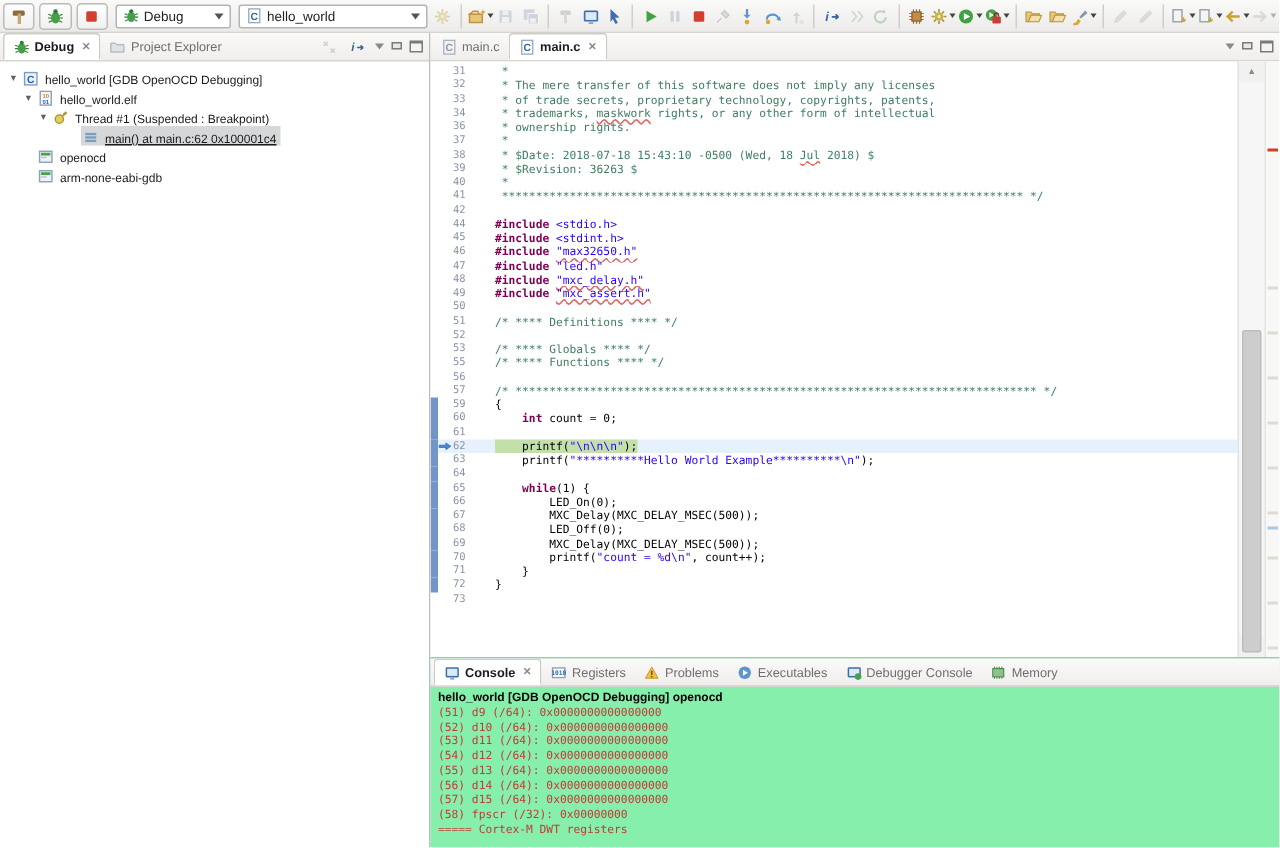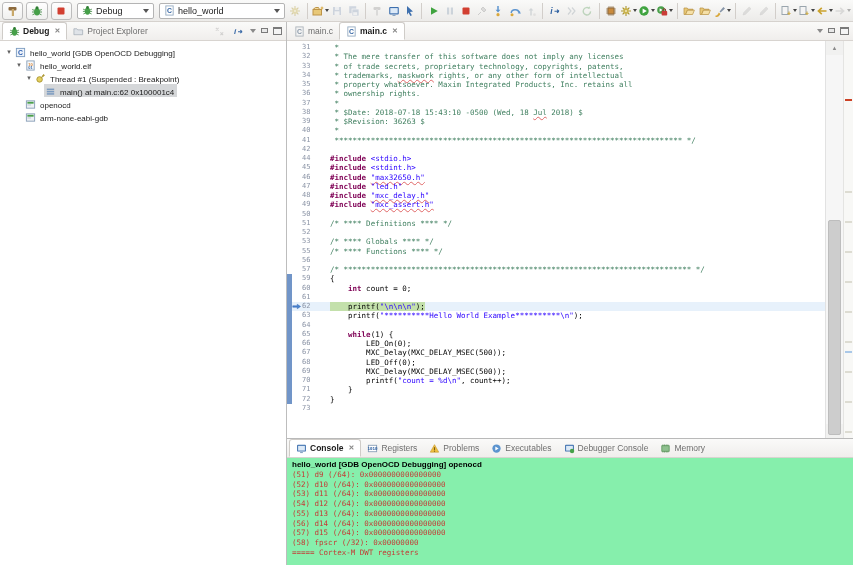--- a/index.html
+++ b/index.html
@@ -476,21 +476,21 @@
             <span class="tsel">
               <span class="ic sm">
                 <svg viewBox="0 0 12 12">
                   <circle cx="5" cy="7" r="3" fill="#e3cf5e" stroke="#ab9530"></circle>
                   <path d="M7 5l3-3M9 1.6L10.4 3M8 2.6L9.4 4" stroke="#ab9530" stroke-width="1.1" fill="none"></path>
                 </svg>
               </span>
               <span class="tlabel">Thread #1 (Suspended : Breakpoint)</span>
             </span>
           </div>
-          <div class="trow selected" style="padding-left: 34px;">
+          <div class="trow selected" style="padding-left: 44px; text-decoration: underline;">
             <span class="texp"></span>
             <span class="tsel">
               <span class="ic sm">
                 <svg viewBox="0 0 12 12">
                   <rect x="2" y="2.8" width="8" height="1.7" fill="#7d9cc0"></rect>
                   <rect x="2" y="5.3" width="8" height="1.7" fill="#7d9cc0"></rect>
                   <rect x="2" y="7.8" width="8" height="1.7" fill="#7d9cc0"></rect>
                 </svg>
               </span>
               <span class="tlabel">main() at main.c:62 0x100001c4</span>
@@ -577,27 +577,20 @@
               <span class="g-num">33</span>
               <span class="g-fold"></span>
               <span class="code"><span class="sy-c"> * of trade secrets, proprietary technology, copyrights, patents,</span></span>
             </div>
             <div class="cl">
               <span class="g-range"></span>
               <span class="g-mark"></span>
               <span class="g-num">34</span>
               <span class="g-fold"></span>
               <span class="code"><span class="sy-c"> * trademarks, </span><span class="sy-c sp">maskwork</span><span class="sy-c"> rights, or any other form of intellectual</span></span>
-            </div>
-            <div class="cl">
-              <span class="g-range"></span>
-              <span class="g-mark"></span>
-              <span class="g-num">35</span>
-              <span class="g-fold"></span>
-              <span class="code"><span class="sy-c"> * property whatsoever. Maxim Integrated Products, Inc. retains all</span></span>
             </div>
             <div class="cl">
               <span class="g-range"></span>
               <span class="g-mark"></span>
               <span class="g-num">36</span>
               <span class="g-fold"></span>
               <span class="code"><span class="sy-c"> * ownership rights.</span></span>
             </div>
             <div class="cl">
               <span class="g-range"></span>

